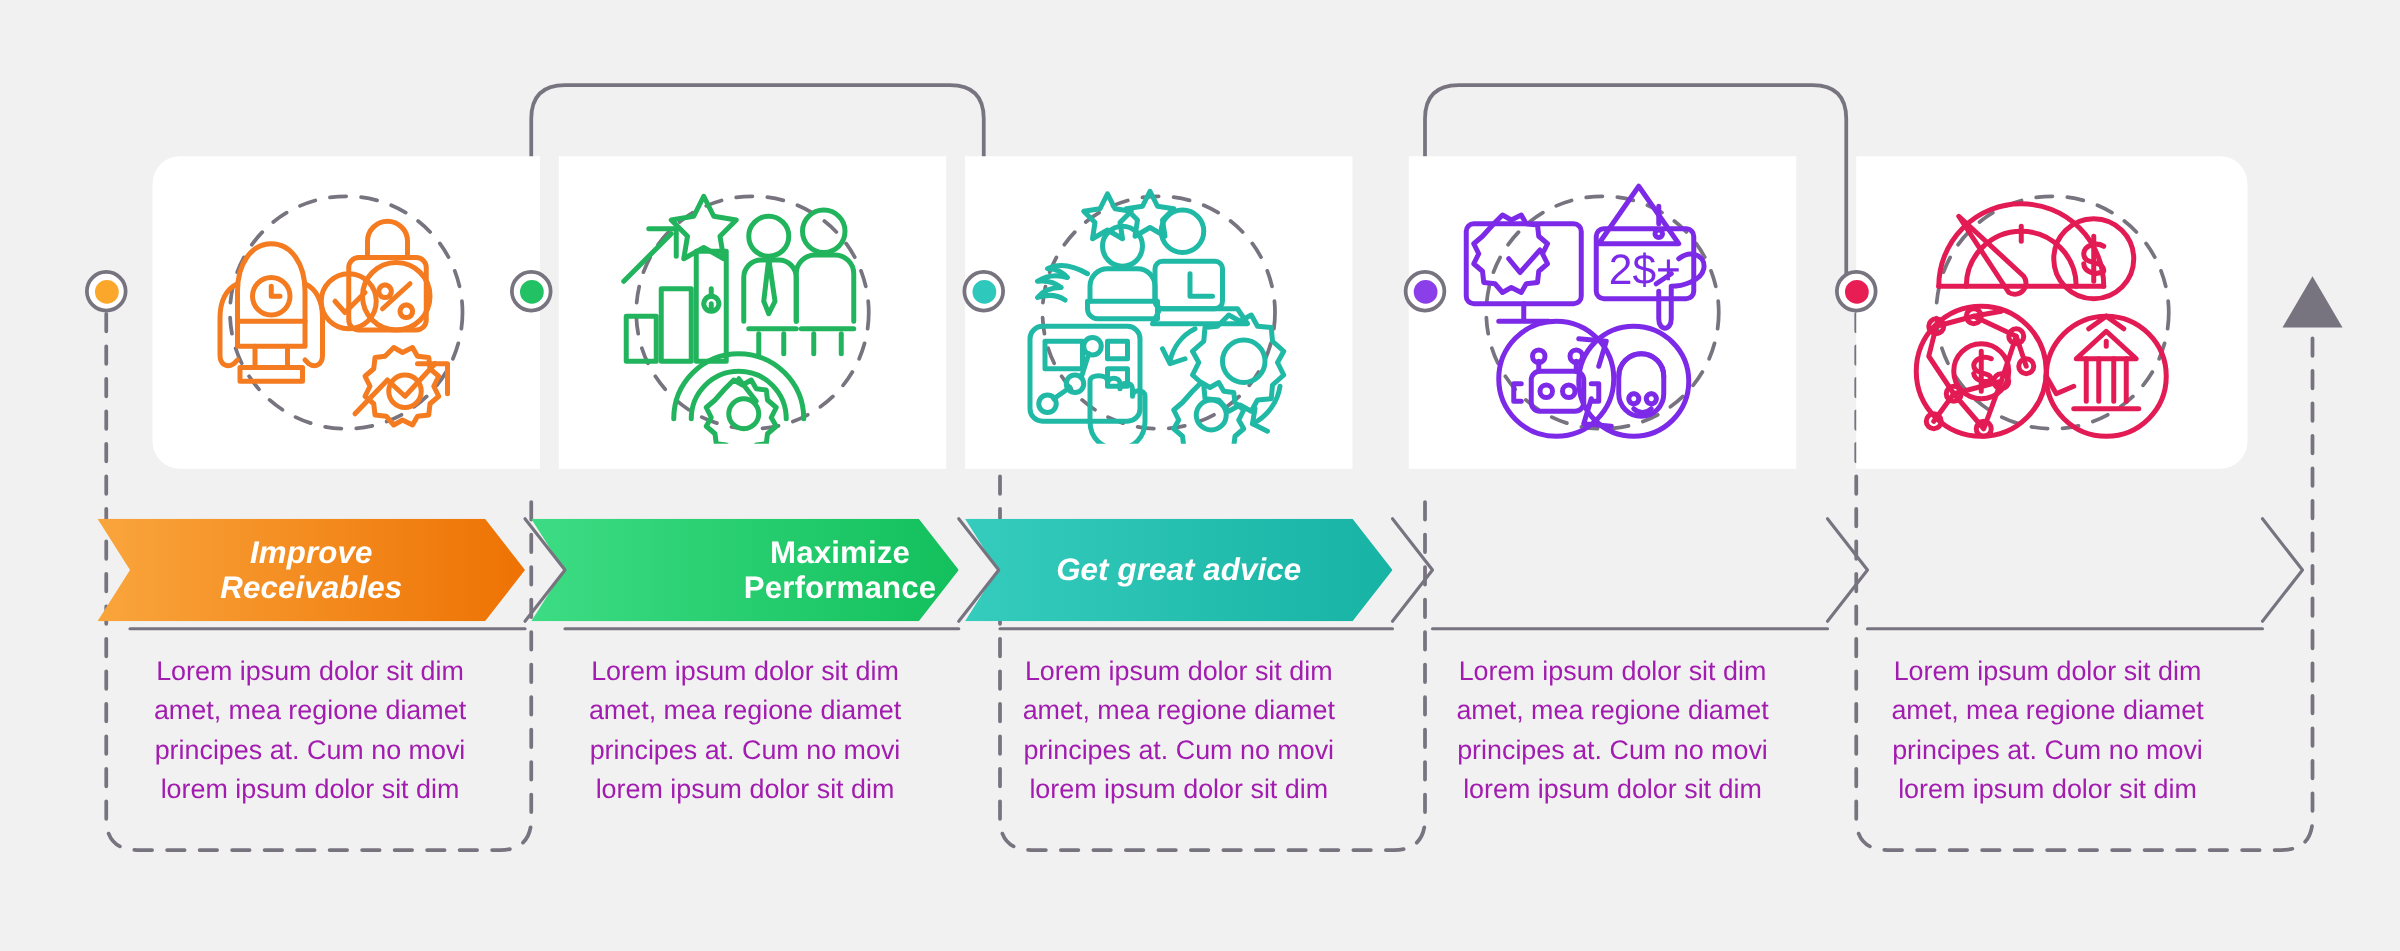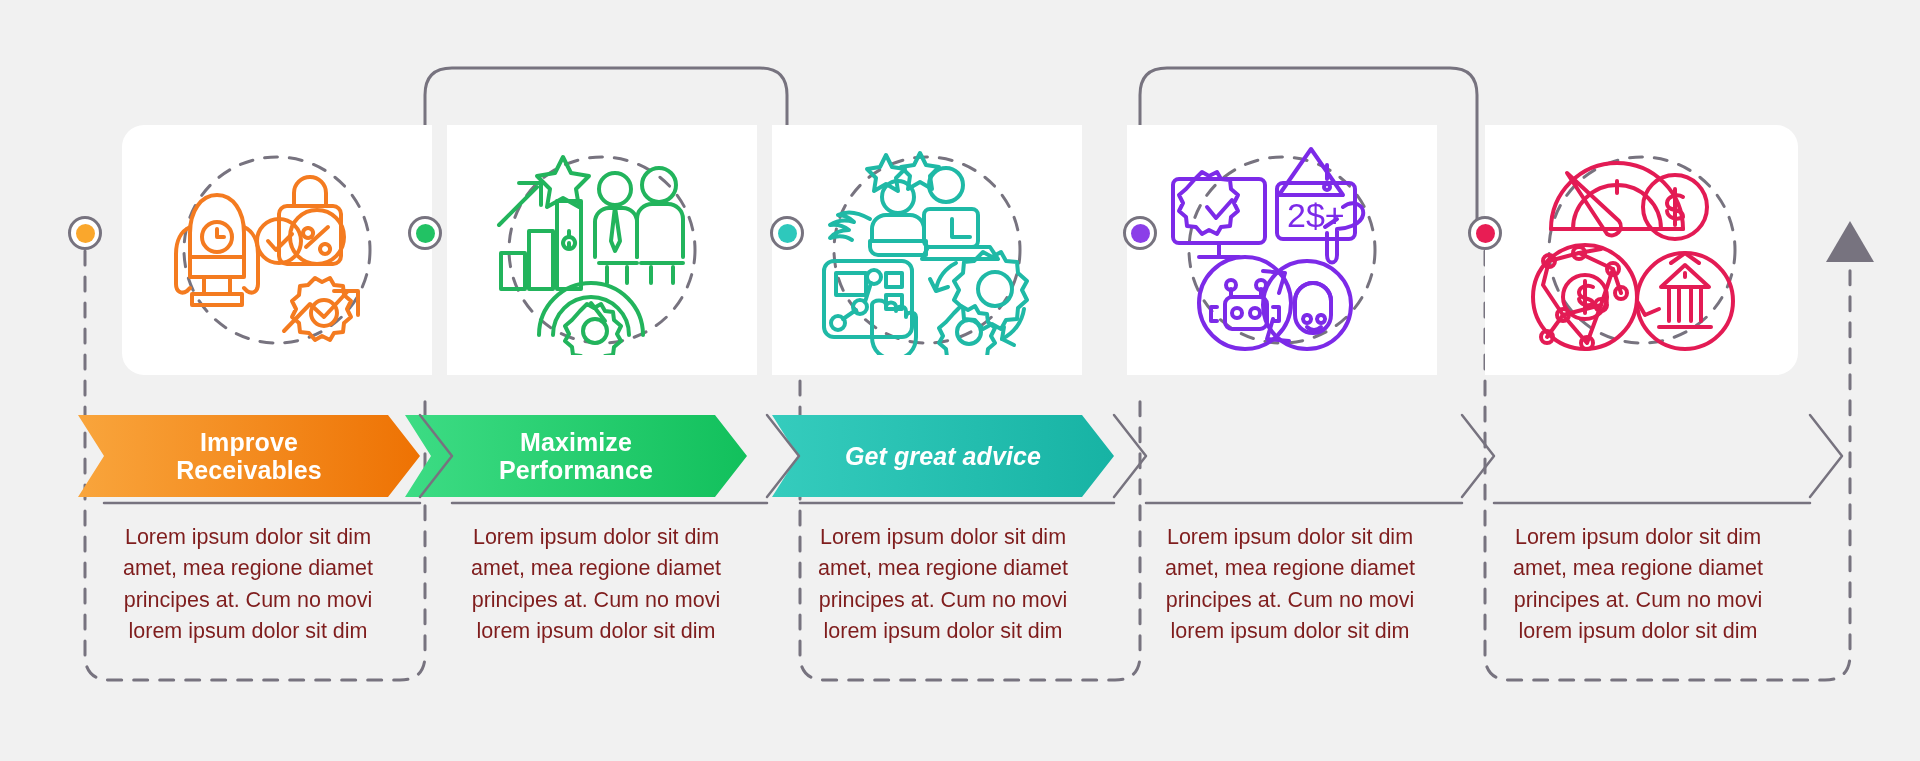--- a/index.html
+++ b/index.html
@@ -28,21 +28,21 @@
   .banner .bsvg { position: absolute; inset: 0; width: 100%; height: 100%; }
   .banner .blabel {
     position: relative; z-index: 2;
     color: #ffffff; font-weight: bold; font-size: 25px;
     line-height: 1.12; letter-spacing: .1px;
     padding: 0 18px; white-space: pre-line;
   }
 
   .desc {
     position: absolute; top: 522px; width: 300px;
-    color: #7f1d1d; font-size: 21.5px; line-height: 1.46;
+    color: #a21caf; font-size: 21.5px; line-height: 1.46;
     text-align: center;
   }
   .marker {
     position: absolute; width: 34px; height: 34px; border-radius: 50%;
     background: #ffffff; border: 3px solid #77737f;
     display: flex; align-items: center; justify-content: center;
   }
   .marker i { display: block; width: 19px; height: 19px; border-radius: 50%; }
 </style>
 </head>
@@ -252,35 +252,35 @@
         <path d="M110 156 l8 14 14-6"></path>
         <path d="M134 142 l24-22 24 22z"></path>
         <path d="M142 142 v34 M174 142 v34"></path>
         <path d="M152 142 v34 M164 142 v34"></path>
         <path d="M132 182 h52"></path>
         <path d="M158 128 v4"></path>
       </g>
     </svg>
   </div>
 
-  <div class="banner" style="left:78px;width:342px;">
+  <div class="banner" style="left:78px;width:342px;font-style:italic;">
     <svg class="bsvg" viewBox="0 0 342 82" preserveAspectRatio="none">
       <defs>
           <linearGradient id="g1" x1="0" y1="0" x2="1" y2="0">
         <stop offset="0%" stop-color="#f9a53c"></stop>
             <stop offset="100%" stop-color="#ee7203"></stop>
       </linearGradient>
         </defs>
       <polygon points="0,0 310,0 342,41 310,82 0,82 26,41" fill="url(#g1)"></polygon>
     </svg>
     <div class="blabel">Improve
 Receivables</div>
   </div>
 
-  <div class="banner" style="left:405px;width:342px;">
+  <div class="banner" style="left:425px;width:342px;justify-content:flex-end;">
     <svg class="bsvg" viewBox="0 0 342 82" preserveAspectRatio="none">
       <defs>
           <linearGradient id="g2" x1="0" y1="0" x2="1" y2="0">
         <stop offset="0%" stop-color="#3ddc84"></stop>
             <stop offset="100%" stop-color="#12c05c"></stop>
       </linearGradient>
         </defs>
       <polygon points="0,0 310,0 342,41 310,82 0,82 26,41" fill="url(#g2)"></polygon>
     </svg>
     <div class="blabel">Maximize

